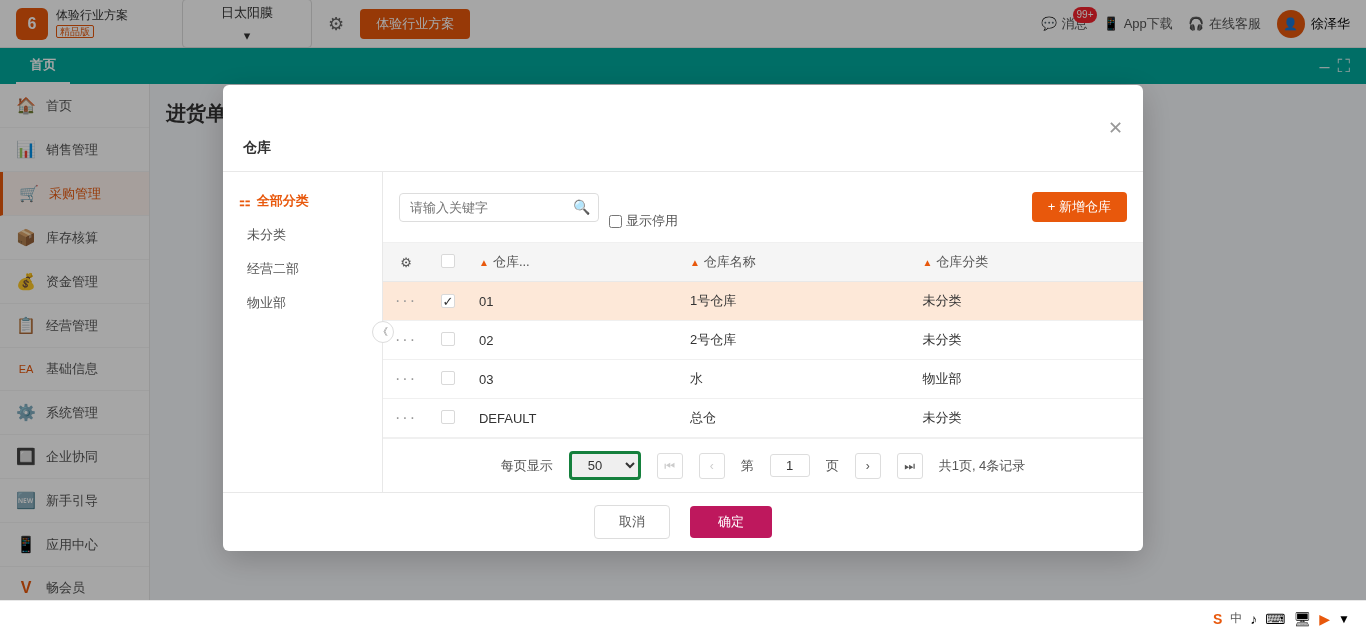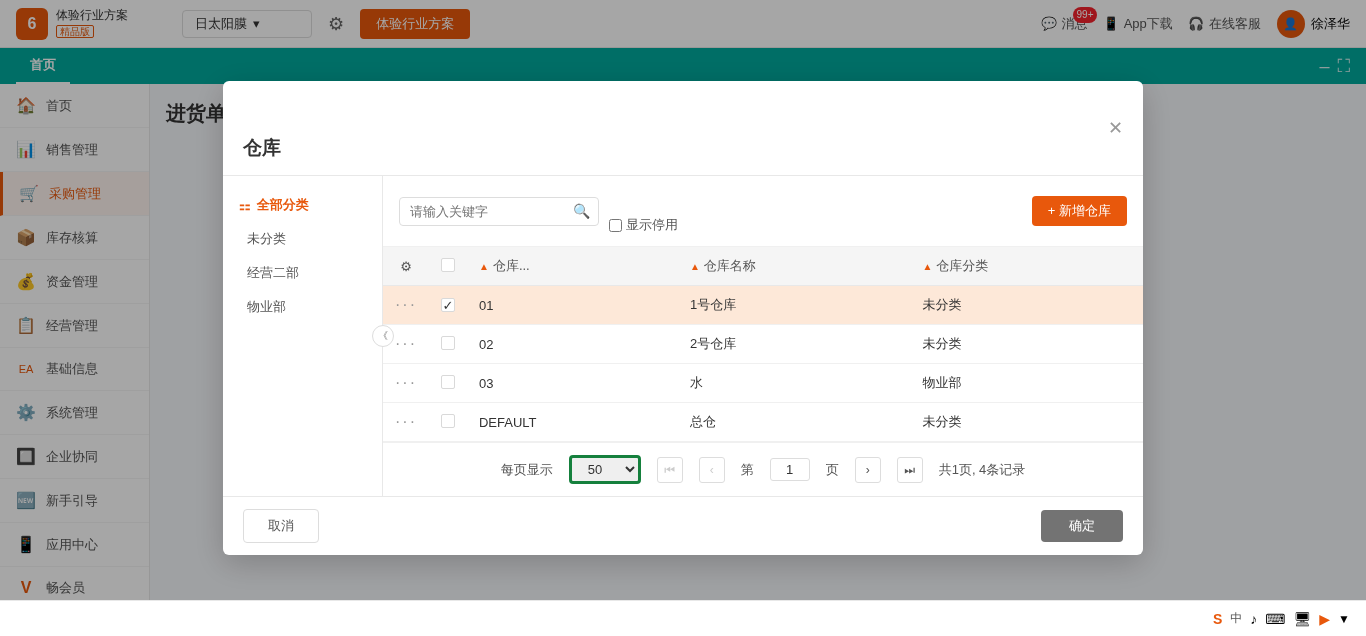--- a/index.html
+++ b/index.html
@@ -27,21 +27,21 @@
       border-radius: 6px;
       display: flex; align-items: center; justify-content: center;
       color: #fff; font-weight: bold; font-size: 16px;
       margin-right: 8px;
     }
     .logo-text { font-size: 12px; color: #333; line-height: 1.3; }
     .logo-badge { font-size: 10px; color: #e8580c; border: 1px solid #e8580c; border-radius: 2px; padding: 0 3px; }
     .store-selector {
       display: flex; align-items: center; gap: 6px;
       padding: 4px 12px; border: 1px solid #ddd; border-radius: 4px;
-      cursor: pointer; color: #333; font-size: 13px; min-width: 130px;
+      cursor: pointer; color: #333; font-size: 13px; min-width: 130px; flex-direction: column;
     }
     .header-middle { flex: 1; display: flex; align-items: center; gap: 16px; padding: 0 16px; }
     .experience-btn {
       background: #e8580c; color: #fff; border: none; border-radius: 4px;
       padding: 6px 16px; cursor: pointer; font-size: 13px;
     }
     .gear-btn {
       background: none; border: none; cursor: pointer; font-size: 18px; color: #666;
     }
     .header-right { display: flex; align-items: center; gap: 16px; }
@@ -117,21 +117,21 @@
       box-shadow: 0 8px 32px rgba(0,0,0,0.2);
       display: flex;
       flex-direction: column;
       overflow: hidden;
     }
     .dialog-header {
       display: flex; align-items: center; justify-content: space-between;
       padding: 14px 20px;
       border-bottom: 1px solid #e8e8e8;
     }
-    .dialog-title { font-size: 19px; font-weight: bold; color: #333; margin-top: 40px; }
+    .dialog-title { font-size: 14px; font-weight: bold; color: #333; margin-top: 40px; }
     .dialog-close { background: none; border: none; font-size: 18px; color: #999; cursor: pointer; }
     .dialog-body { display: flex; flex: 1; overflow: hidden; }
 
     
     .dialog-sidebar {
       width: 160px;
       border-right: 1px solid #e8e8e8;
       padding: 12px 0;
       flex-shrink: 0;
       position: relative;
@@ -219,30 +219,30 @@
     }
     .pag-btn:disabled { color: #ccc; cursor: default; }
     .pag-input {
       width: 40px; border: 1px solid #ddd; border-radius: 3px;
       padding: 3px 6px; font-size: 13px; text-align: center; color: #333;
     }
     .pag-total { color: #555; font-size: 13px; }
 
     
     .dialog-footer {
-      display: flex; align-items: center; justify-content: space-between;
+      display: flex; align-items: center; justify-content: center;
       padding: 12px 20px; gap: 20px;
       border-top: 1px solid #e8e8e8;
     }
     .btn-cancel {
       border: 1px solid #ddd; background: #fff; color: #555;
       padding: 7px 24px; border-radius: 4px; cursor: pointer; font-size: 13px;
     }
     .btn-confirm {
-      background: #737373; color: #fff; border: none;
+      background: #be185d; color: #fff; border: none;
       padding: 7px 28px; border-radius: 4px; cursor: pointer; font-size: 13px;
     }
 
     
     .bottom-bar {
       position: fixed; bottom: 0; left: 0; right: 0;
       height: 36px; background: #fff;
       border-top: 1px solid #e8e8e8;
       display: flex; align-items: center; padding: 0 16px;
       z-index: 200;

